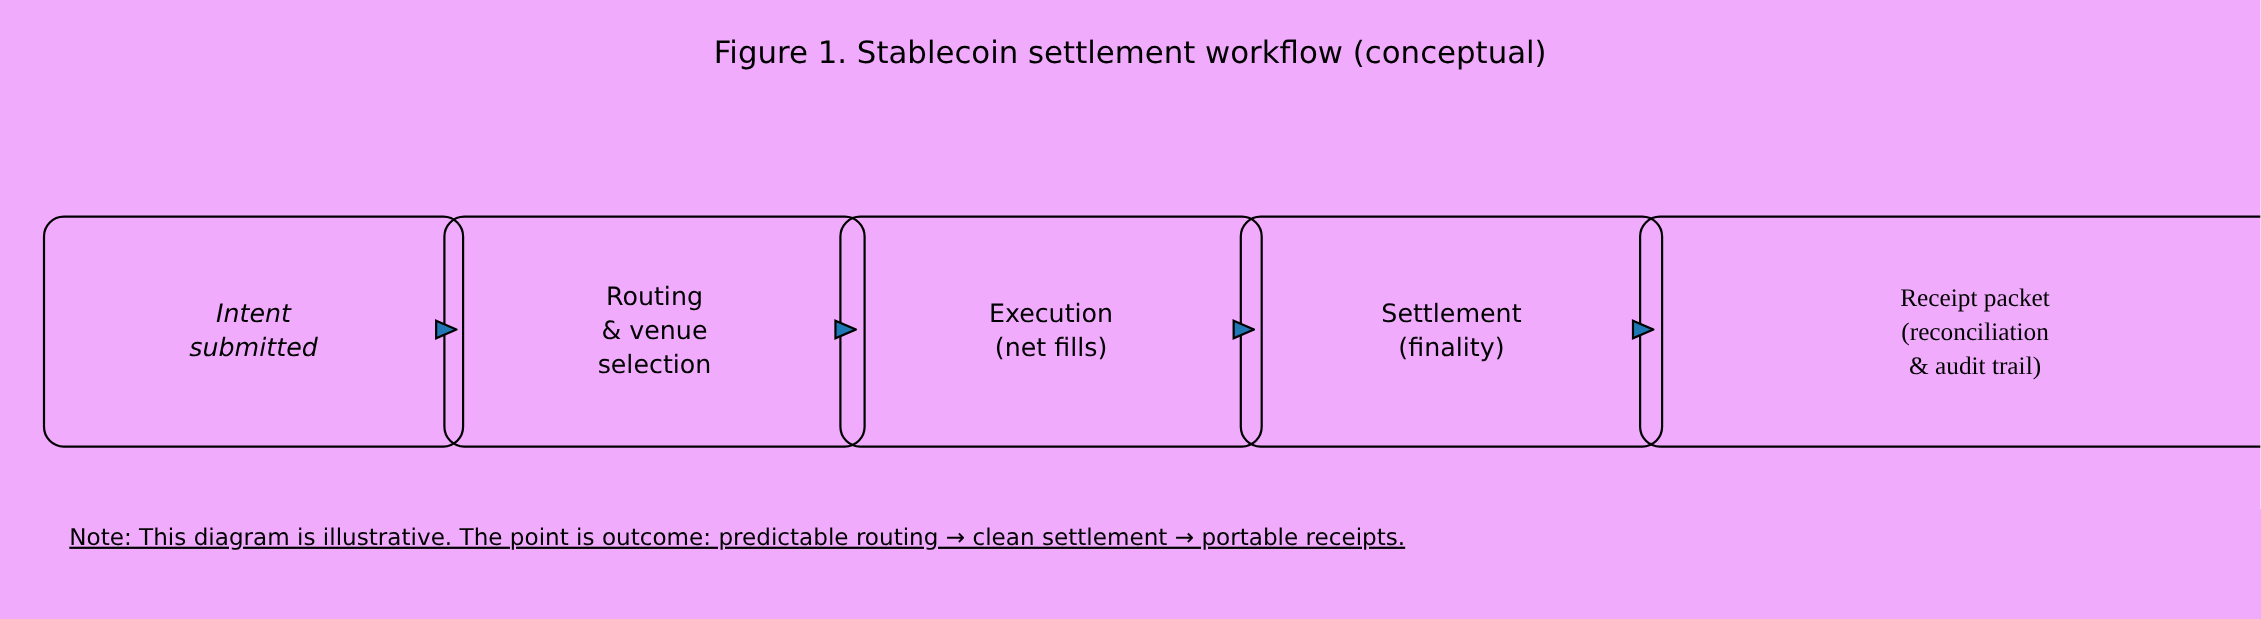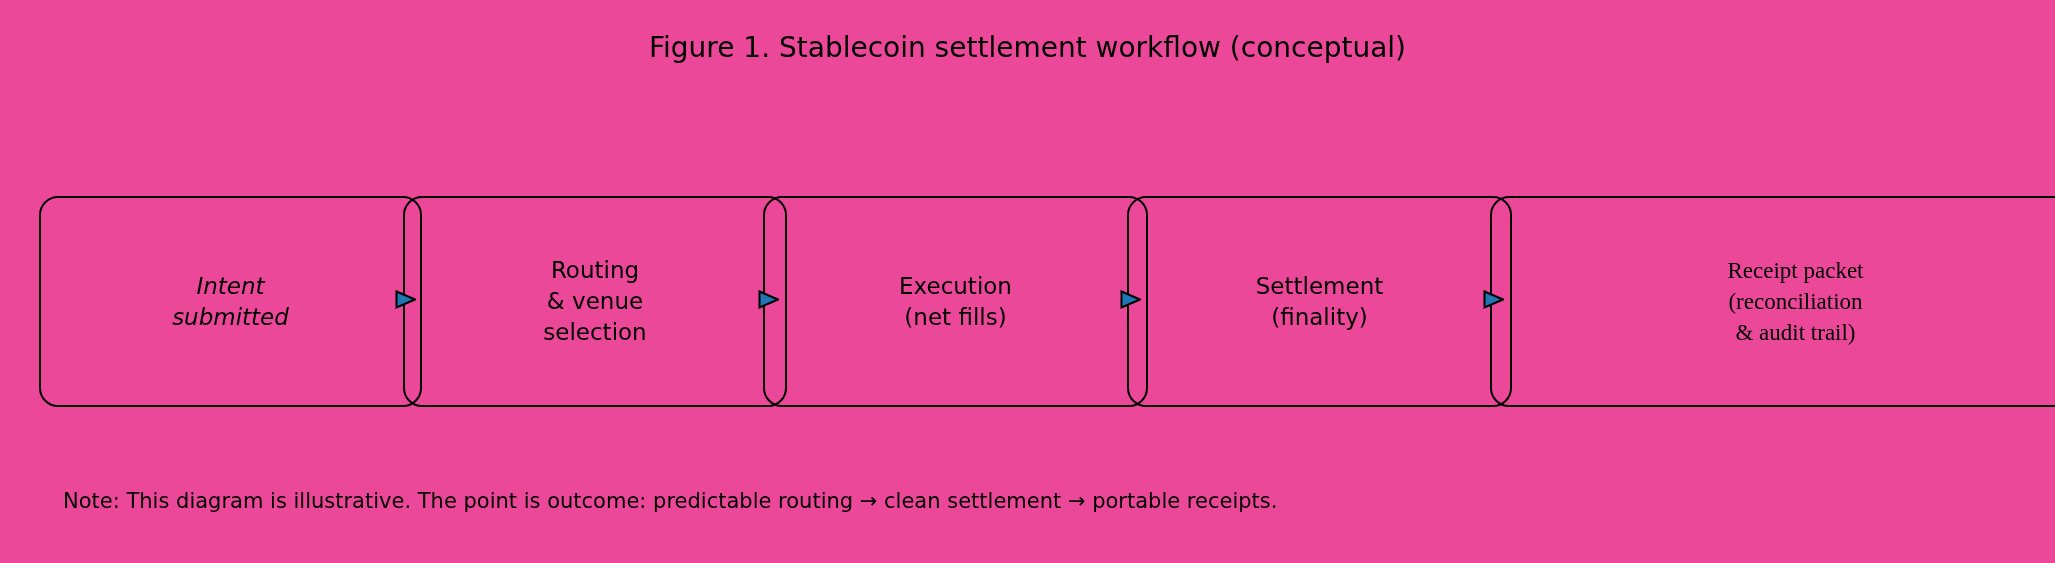--- a/index.html
+++ b/index.html
@@ -1,19 +1,19 @@
 <!DOCTYPE html>
 <html><head>
 <meta charset="utf-8">
 <style>
   html,body{margin:0;padding:0;background:#ffffff;}
   .canvas{
     position:relative;
     width:2055px;height:563px;
-    background:#ec4899;
+    background:#f0abfc;
     font-family:"DejaVu Sans","Liberation Sans",sans-serif;
     color:#000000;
     overflow:hidden;
   }
   .title{
     position:absolute;
     top:31px;left:0;width:100%;
     text-align:center;
     font-size:28px;
     line-height:34px;
@@ -46,24 +46,25 @@
     position:absolute;
     top:290px;
     width:21px;height:19px;
   }
   .a1{left:395px;}
   .a2{left:758px;}
   .a3{left:1120px;}
   .a4{left:1483px;}
   .note{
     position:absolute;
-    left:63px;top:488px;
+    left:63px;top:475px;
     font-size:21px;
     line-height:26px;
     color:#000000;
+    text-decoration:underline;
   }
 </style>
 </head>
 <body>
 
 <div class="canvas">
 
   <div class="title">Figure 1. Stablecoin settlement workflow (conceptual)</div>
 
   <div class="node n1">

